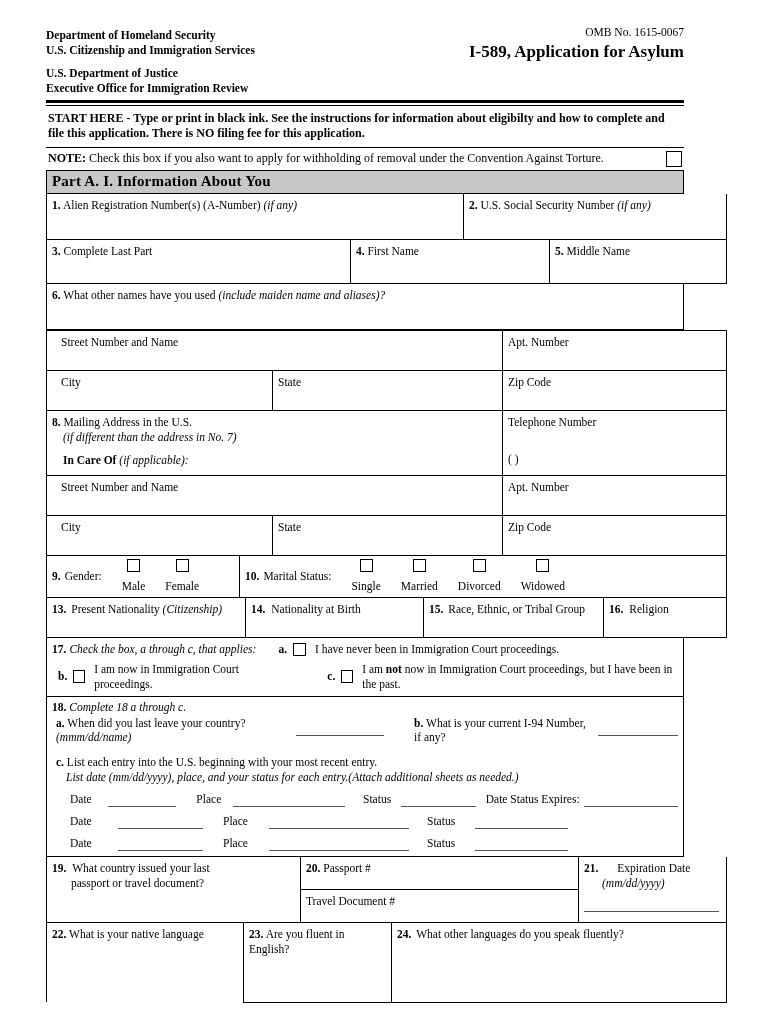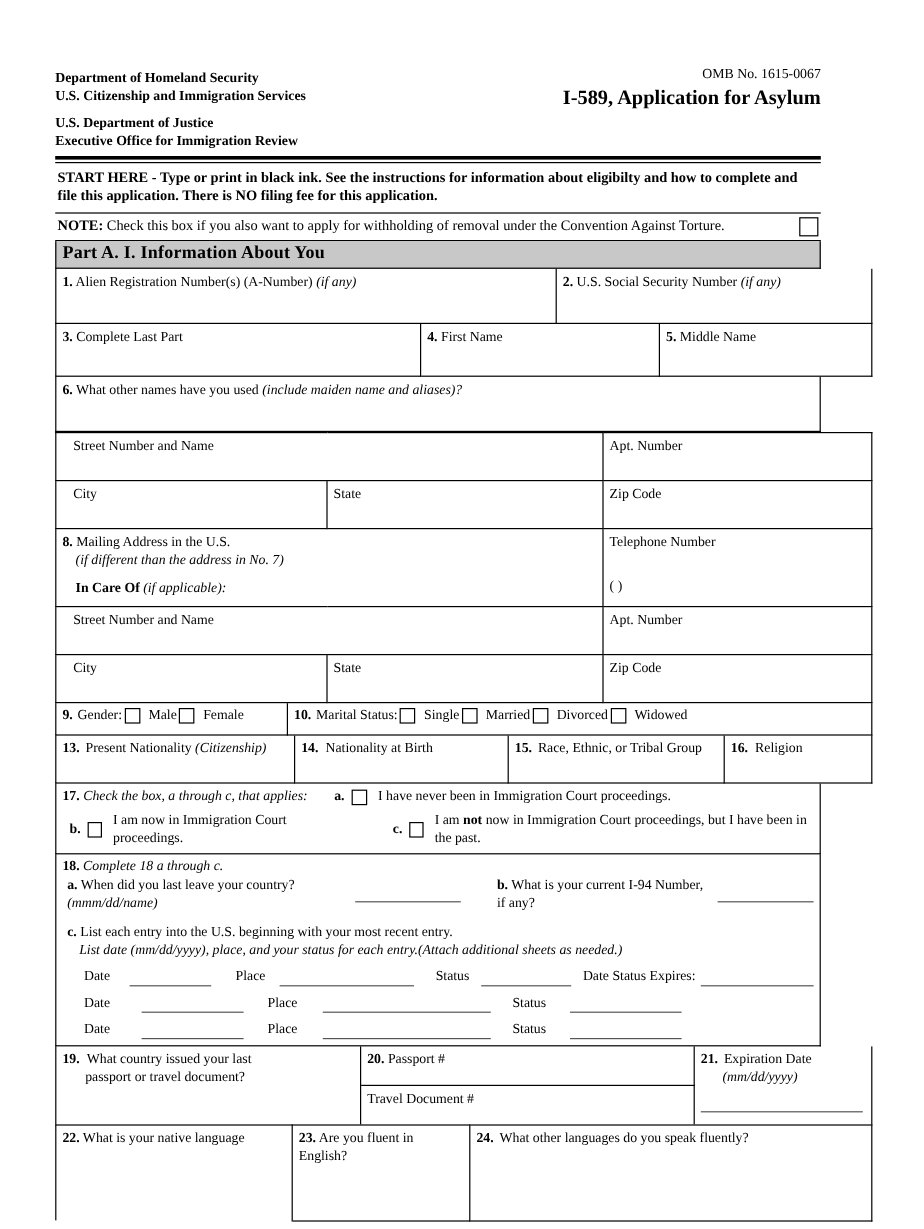--- a/index.html
+++ b/index.html
@@ -5,21 +5,21 @@
   html, body {
     margin: 0; padding: 0;
     background: #ffffff;
   }
   body {
     width: 770px; height: 1024px;
     font-family: "Liberation Serif", "DejaVu Serif", serif;
     color: #000;
     overflow: hidden;
   }
-  .page { position: relative; width: 728px; height: 1024px; box-sizing: border-box; padding: 56px 44px 0 46px; }
+  .page { position: relative; width: 728px; height: 1024px; box-sizing: border-box; padding: 26px 44px 0 46px; }
 
   
   .hdr { display: flex; justify-content: space-between; align-items: flex-start; }
   .hdr-left { font-size: 11.5px; line-height: 1.33; padding-top: 2px; }
   .hdr-left .b { font-weight: bold; font-size: 11.5px; }
   .hdr-left .n { font-size: 11.5px; }
   .gap { height: 7px; }
   .hdr-right { text-align: right; }
   .omb { font-size: 11.5px; margin-bottom: 3px; }
   .title { font-weight: bold; font-size: 17px; line-height: 1.33; white-space: nowrap; }
@@ -58,21 +58,21 @@
   .nb { border: none !important; }
   .nbt { border-top: none !important; }
   .nbb { border-bottom: none !important; }
   .h32 { height: 32px; }
   .h36 { height: 36px; }
   .h38 { height: 38px; }
   .indent { padding-left: 14px !important; }
 
   .cbrow { display: flex; align-items: center; }
   .cbw { display:inline-flex; align-items:center; gap:7px; }
-  .sp-l { margin-left: 2px; }
+  .sp-l { margin-left: 20px; flex-direction: column; }
 
   .ul { display:inline-block; border-bottom: 1px solid #555; height: 11px; vertical-align: bottom;}
 
   .entry-line { display: flex; align-items: flex-end; gap: 0; margin-top: 7px; font-size: 11.5px;}
   .entry-line .lbl { width: 48px; padding-left: 18px; }
   .entry-line .lbl2 { width: 46px; }
   .entry-line .lbl3 { width: 48px; }
   .bold { font-weight: bold; }
 </style>
 </head>
@@ -406,21 +406,21 @@
         <div><span class="n">19.</span>
           <span style="margin-left:3px">What country issued your last</span></div>
         <div style="padding-left:19px">passport or travel document?</div>
       </td>
       <td class="nbt" style="height:25px">
         <span class="n">20.</span>
         <span>Passport #</span>
       </td>
       <td class="nbt nbb" rowspan="2" style="height:50px">
         <div><span class="n">21.</span>
-          <span style="margin-left:2px">Expiration Date</span></div>
+          <span style="margin-left:16px">Expiration Date</span></div>
         <div class="it" style="padding-left:18px">(mm/dd/yyyy)</div>
         <div style="margin-top:6px"><span class="ul" style="width:135px"></span></div>
       </td>
     </tr>
     <tr>
       <td style="height:25px" class="nbb">
         <span>Travel Document #</span>
       </td>
     </tr>
   </tbody>

